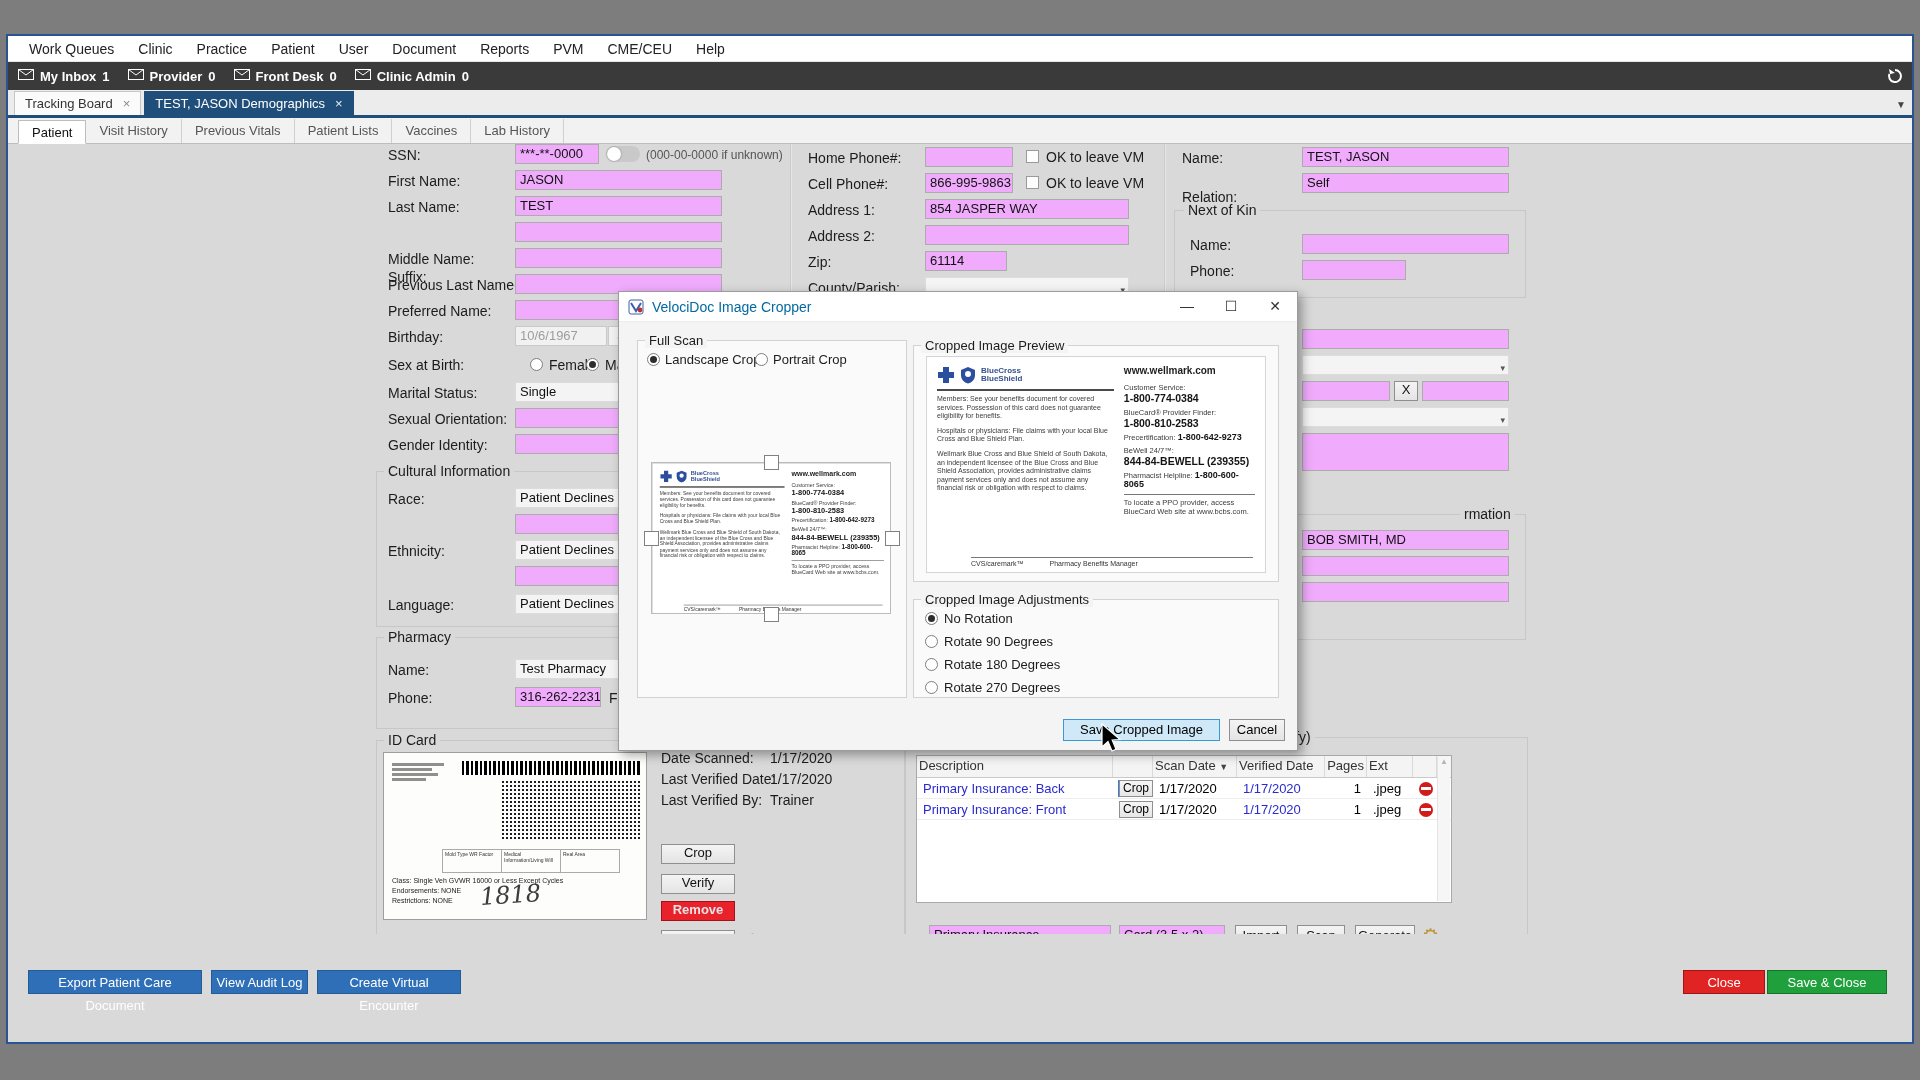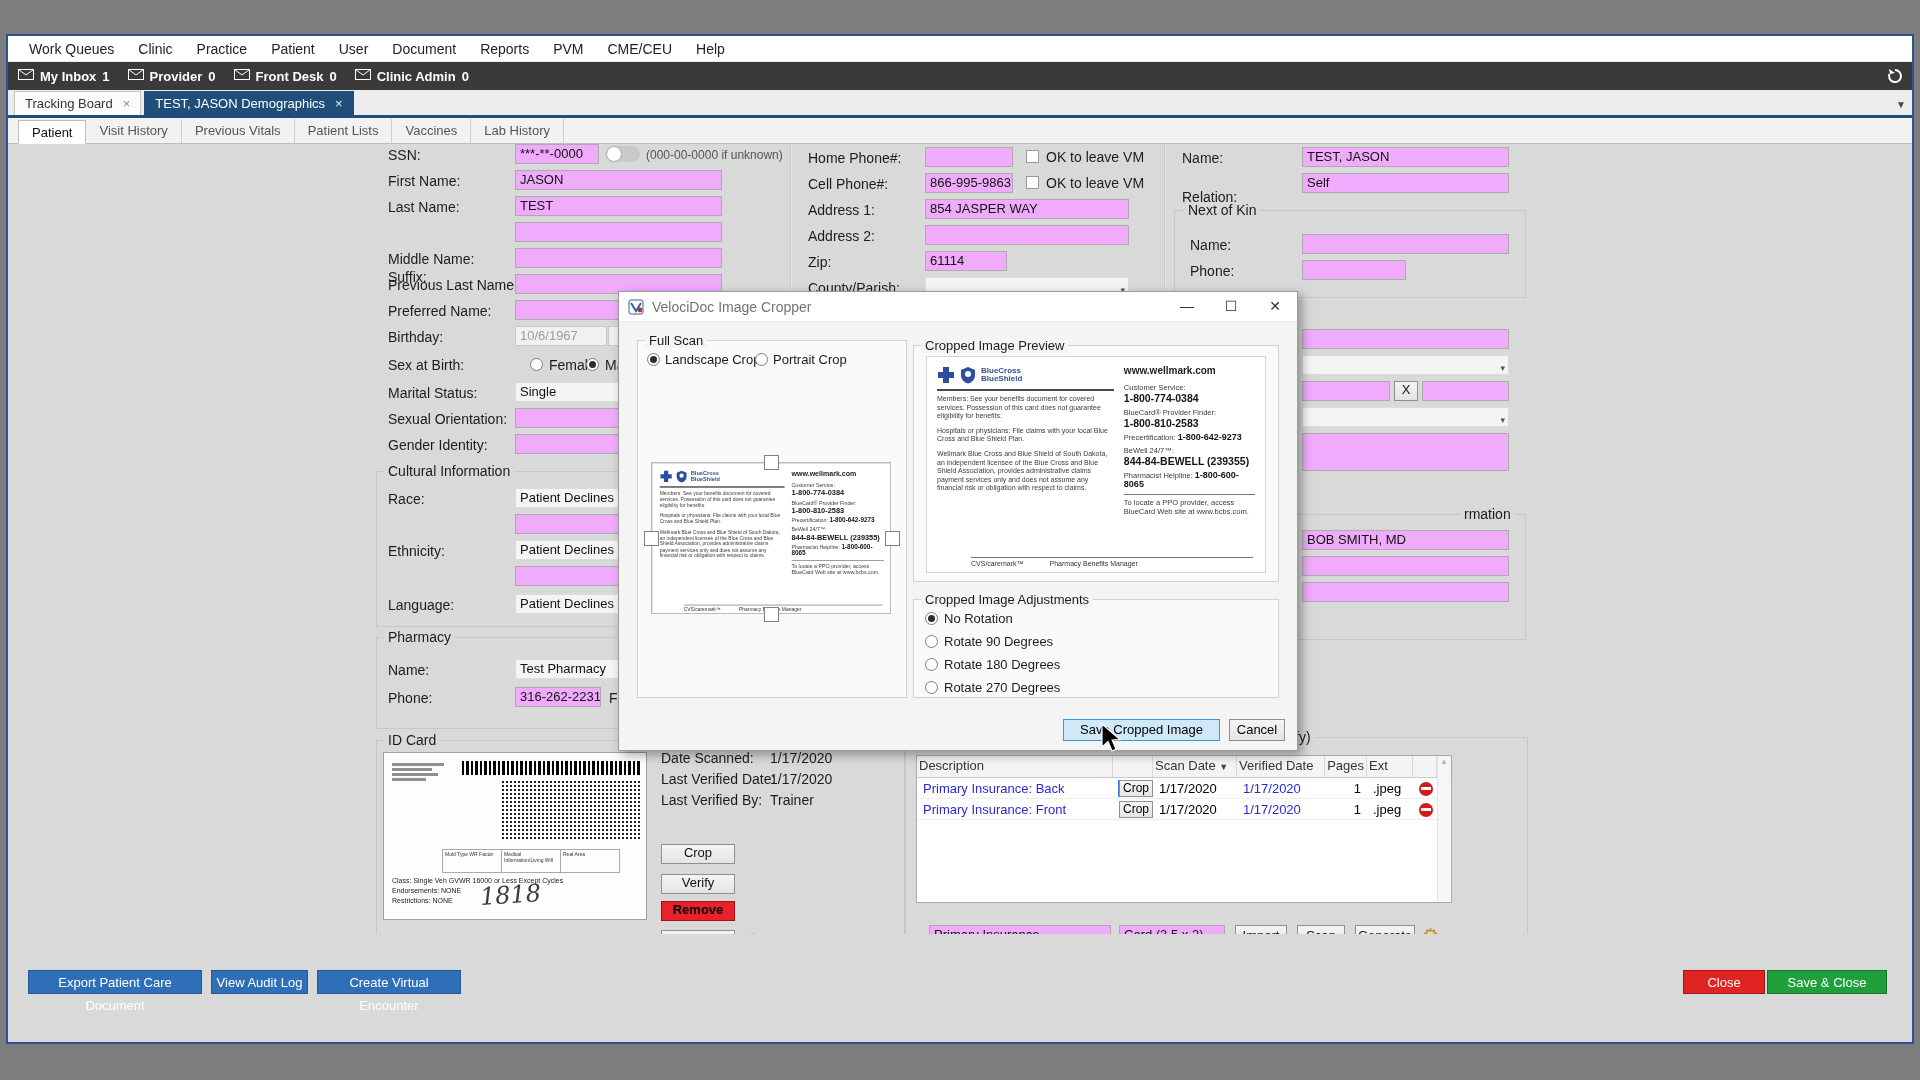--- a/index.html
+++ b/index.html
@@ -51,21 +51,21 @@
   .grp { position:absolute; border:1px solid #c7c7c7; }
   .gl  { position:absolute; font-size:14px; color:#1c1c1c; background:#d9d9d9; padding:0 4px;
          white-space:nowrap; }
   .rad { position:absolute; width:13px; height:13px; border:1px solid #7e7e7e; border-radius:50%;
          background:#fff; }
   .rad.on::after { content:""; display:block; width:7px; height:7px; margin:2px;
                    border-radius:50%; background:#2d2d2d; }
   .chk { position:absolute; width:13px; height:13px; border:1px solid #9a9a9a; background:#fdfdfd; }
   .vbtn { position:absolute; background:linear-gradient(#f4f4f4,#e4e4e4); border:1px solid #8f8f8f;
           font-size:13px; color:#111; text-align:center; }
-  .vbtn.red { background:#e8212b; border-color:#a31219; color:#000000; font-weight:bold; }
+  .vbtn.red { background:#e8212b; border-color:#a31219; color:#e5e5e5; font-weight:bold; }
   .link { position:absolute; font-size:13px; color:#1d44c8; text-decoration:underline; }
   .toggle { position:absolute; width:34px; height:16px; border-radius:8px; background:#c9c9c9; }
   .toggle::after { content:""; position:absolute; left:1px; top:1px; width:14px; height:14px;
                    border-radius:50%; background:#fff; box-shadow:0 0 2px rgba(0,0,0,.4); }
   .gear { position:absolute; font-size:19px; line-height:19px; color:#a8a8a8; }
   .gear.gold { color:#bd9537; }
   .divider-v { position:absolute; width:2px; background:linear-gradient(90deg,#bfbfbf,#f2f2f2); }
 
   
   .lic { position:absolute; background:#fdfdfc; border:1px solid #9f9f9f; }
@@ -96,21 +96,21 @@
   .st-dot { width:14px; height:14px; border-radius:50%; background:radial-gradient(#7fe87f,#25a52d);
             border:1px solid #157a1c; margin-left:8px; }
   .st-ver { margin-left:auto; margin-right:34px; }
 
   
   .dialog { position:absolute; left:618px; top:291px; width:680px; height:460px;
             background:#f4f4f4; border:1px solid #9b9b9b; box-shadow:4px 4px 10px rgba(0,0,0,.35);
             z-index:50; }
   .dlg-title { height:30px; background:#fff; display:flex; align-items:center; padding-left:9px;
                border-bottom:1px solid #ececec; }
-  .dlg-title .t { font-size:14px; color:#737373; margin-left:8px; }
+  .dlg-title .t { font-size:14px; color:#0369a1; margin-left:8px; }
   .dlg-ctrl { margin-left:auto; display:flex; }
   .dlg-ctrl span { width:44px; text-align:center; font-size:14px; color:#333; line-height:29px; }
   .dgrp { position:absolute; border:1px solid #d2d2d2; background:#fafafa; }
   .dgl { position:absolute; font-size:13px; color:#1c1c1c; background:#f4f4f4; padding:0 4px; }
   .drad-l { position:absolute; font-size:13px; color:#1c1c1c; white-space:nowrap; }
   .handle { position:absolute; width:15px; height:15px; background:#fff; border:1px solid #808080; }
   .dlg-btn { position:absolute; height:22px; font-size:13px; text-align:center; line-height:20px;
              border:1px solid #8f8f8f; background:linear-gradient(#f4f4f4,#e4e4e4); }
   .dlg-btn.hl { background:#cfe9f8; border-color:#3a98d5; }
 

